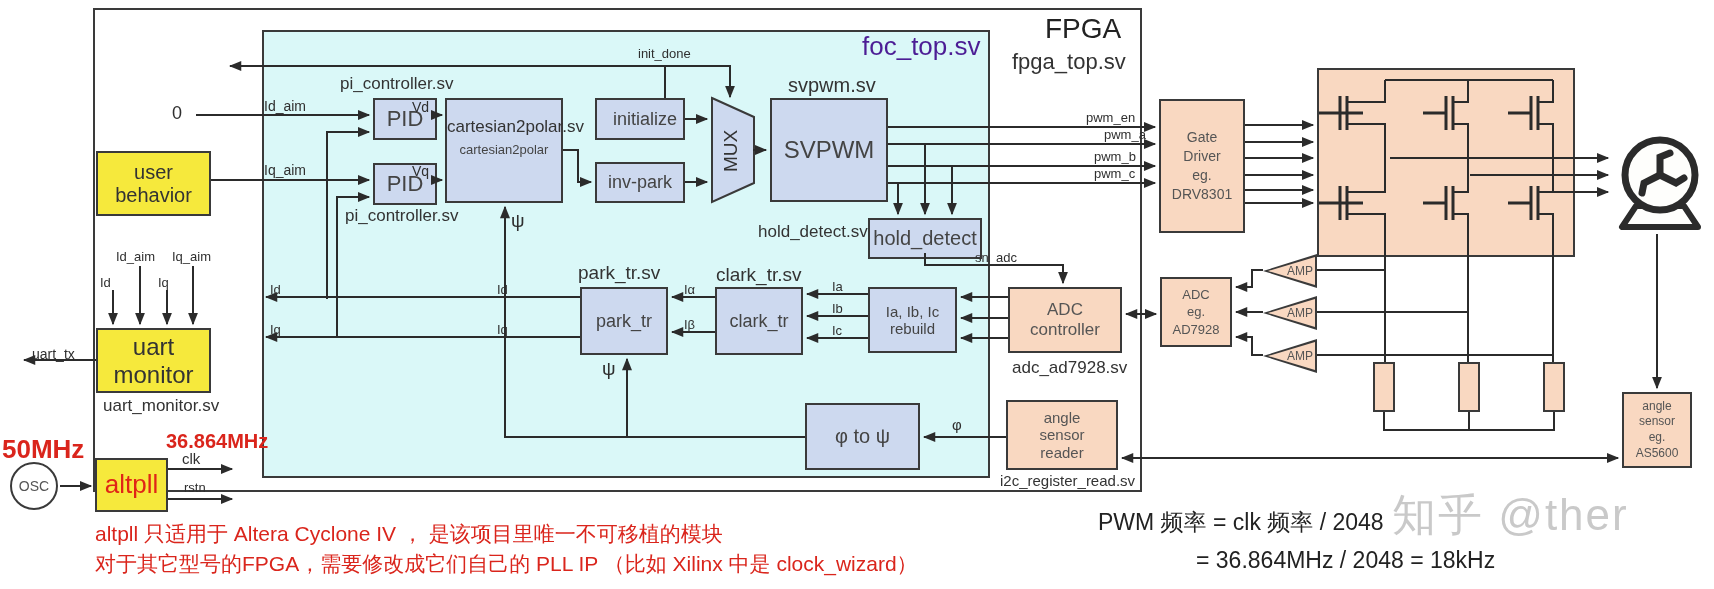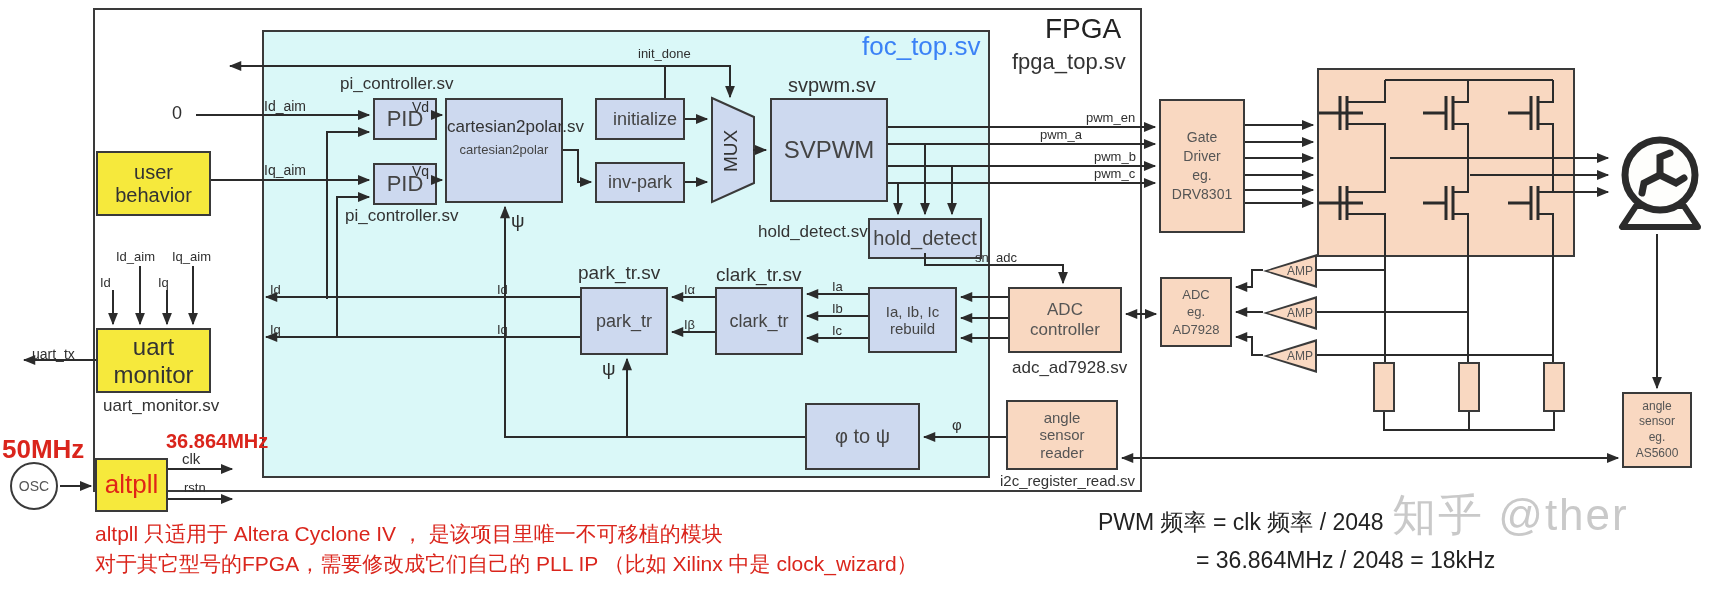--- a/index.html
+++ b/index.html
@@ -34,21 +34,21 @@
 </head>
 <body>
 
 <div id="canvas">
 
   <div class="frame boxz" style="left:93px;top:8px;width:1049px;height:484px;"></div>
   <div class="cyanframe boxz" style="left:262px;top:30px;width:728px;height:448px;"></div>
 
   <div class="lbl lblz" style="left:1045px;top:14px;font-size:28px;color:#222;">FPGA</div>
   <div class="lbl lblz" style="left:1012px;top:50px;font-size:22px;color:#333;">fpga_top.sv</div>
-  <div class="lbl lblz" style="left:862px;top:32px;font-size:26px;color:#3b82f6;">foc_top.sv</div>
+  <div class="lbl lblz" style="left:862px;top:32px;font-size:26px;color:#4c1d95;">foc_top.sv</div>
 
   <div class="box yellow boxz" style="left:96px;top:151px;width:115px;height:65px;font-size:20px;color:#333;">user
 behavior</div>
   <div class="box yellow boxz" style="left:96px;top:328px;width:115px;height:65px;font-size:24px;color:#333;">uart
 monitor</div>
   <div class="box yellow boxz" style="left:95px;top:458px;width:73px;height:54px;font-size:26px;color:#e02517;z-index:15;">altpll</div>
   <div class="file lblz" style="left:103px;top:396px;">uart_monitor.sv</div>
 
   <div class="box blue boxz" style="left:373px;top:98px;width:64px;height:42px;font-size:22px;color:#444;">PID</div>
   <div class="box blue boxz" style="left:373px;top:163px;width:64px;height:42px;font-size:22px;color:#444;">PID</div>
@@ -251,21 +251,21 @@
     <path d="M1263,355 H1252 V337 H1236" marker-end="url(#arr)"></path>
   </svg>
 
   <span class="sig lblz" style="left:172px;top:103px;font-size:18px;">0</span>
   <span class="sig lblz" style="left:264px;top:98px;font-size:14px;">Id_aim</span>
   <span class="sig lblz" style="left:264px;top:162px;font-size:14px;">Iq_aim</span>
   <span class="sig lblz" style="left:412px;top:99px;font-size:14px;">Vd</span>
   <span class="sig lblz" style="left:412px;top:163px;font-size:14px;">Vq</span>
   <span class="sig lblz" style="left:638px;top:46px;">init_done</span>
   <span class="sig lblz" style="left:1086px;top:110px;">pwm_en</span>
-  <span class="sig lblz" style="left:1040px;top:127px;">pwm_a</span>
+  <span class="sig lblz" style="left:1104px;top:127px;">pwm_a</span>
   <span class="sig lblz" style="left:1094px;top:149px;">pwm_b</span>
   <span class="sig lblz" style="left:1094px;top:166px;">pwm_c</span>
   <span class="sig lblz" style="left:975px;top:250px;">sn_adc</span>
   <span class="sig lblz" style="left:832px;top:279px;">Ia</span>
   <span class="sig lblz" style="left:832px;top:301px;">Ib</span>
   <span class="sig lblz" style="left:832px;top:323px;">Ic</span>
   <span class="sig lblz" style="left:684px;top:282px;">Iα</span>
   <span class="sig lblz" style="left:684px;top:317px;">Iβ</span>
   <span class="sig lblz" style="left:497px;top:282px;">Id</span>
   <span class="sig lblz" style="left:497px;top:322px;">Iq</span>

